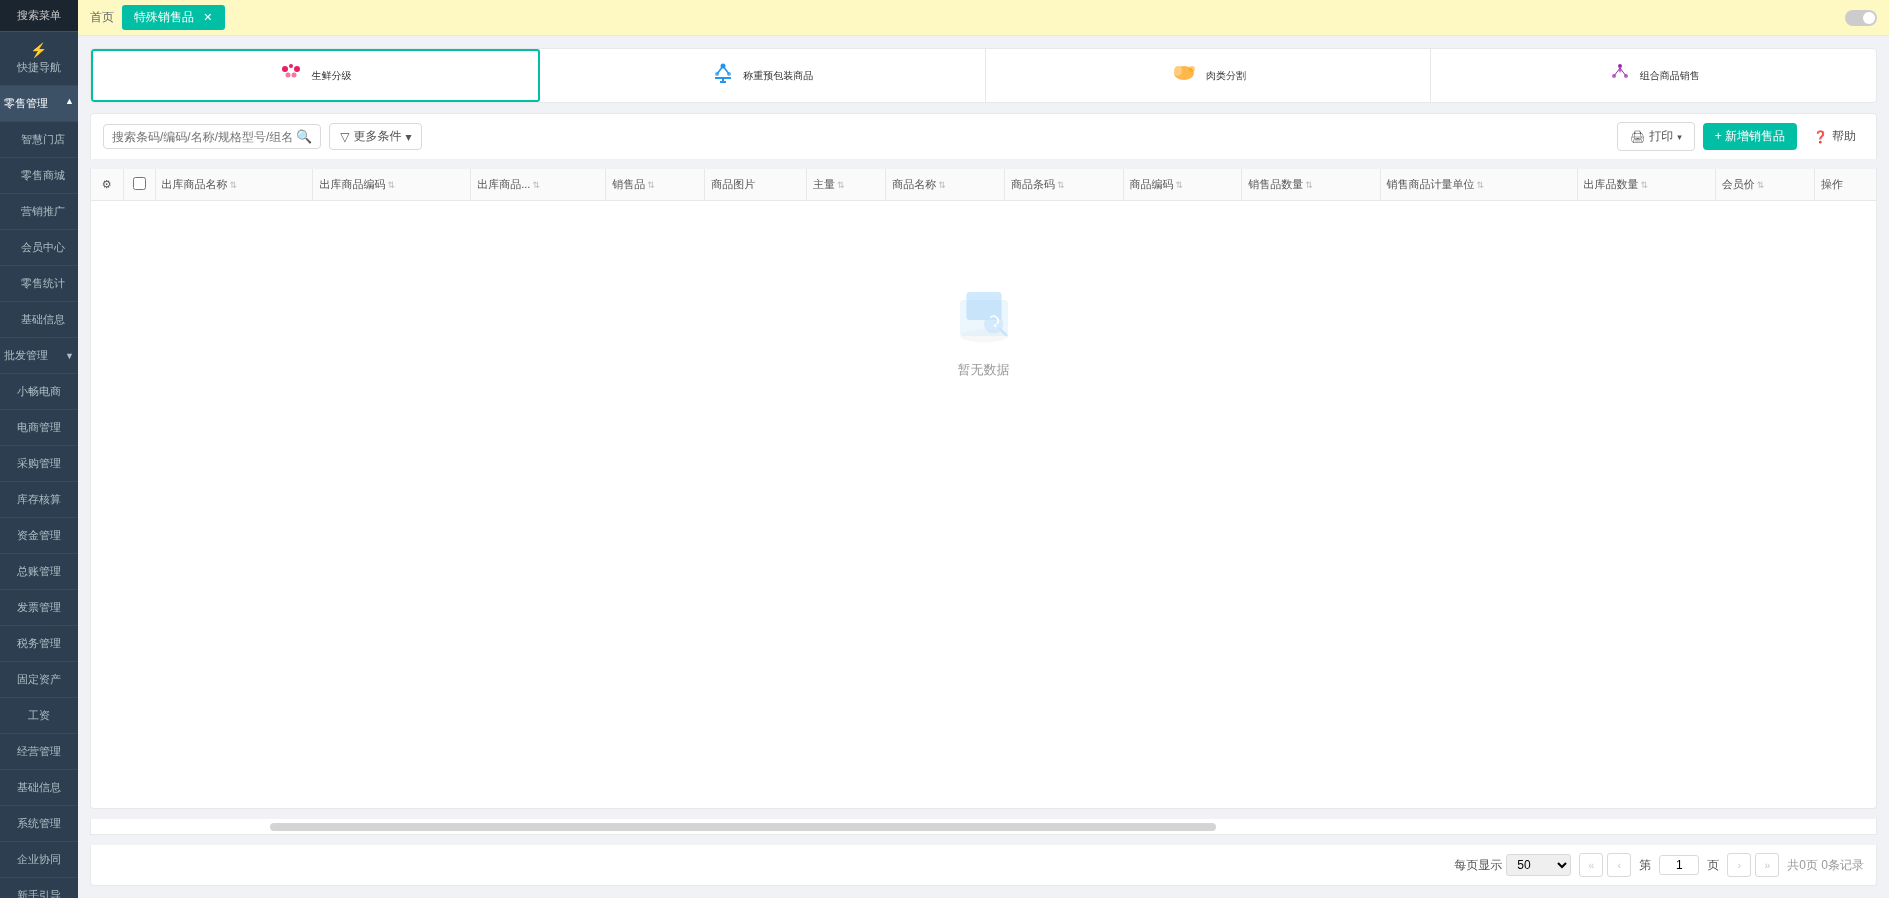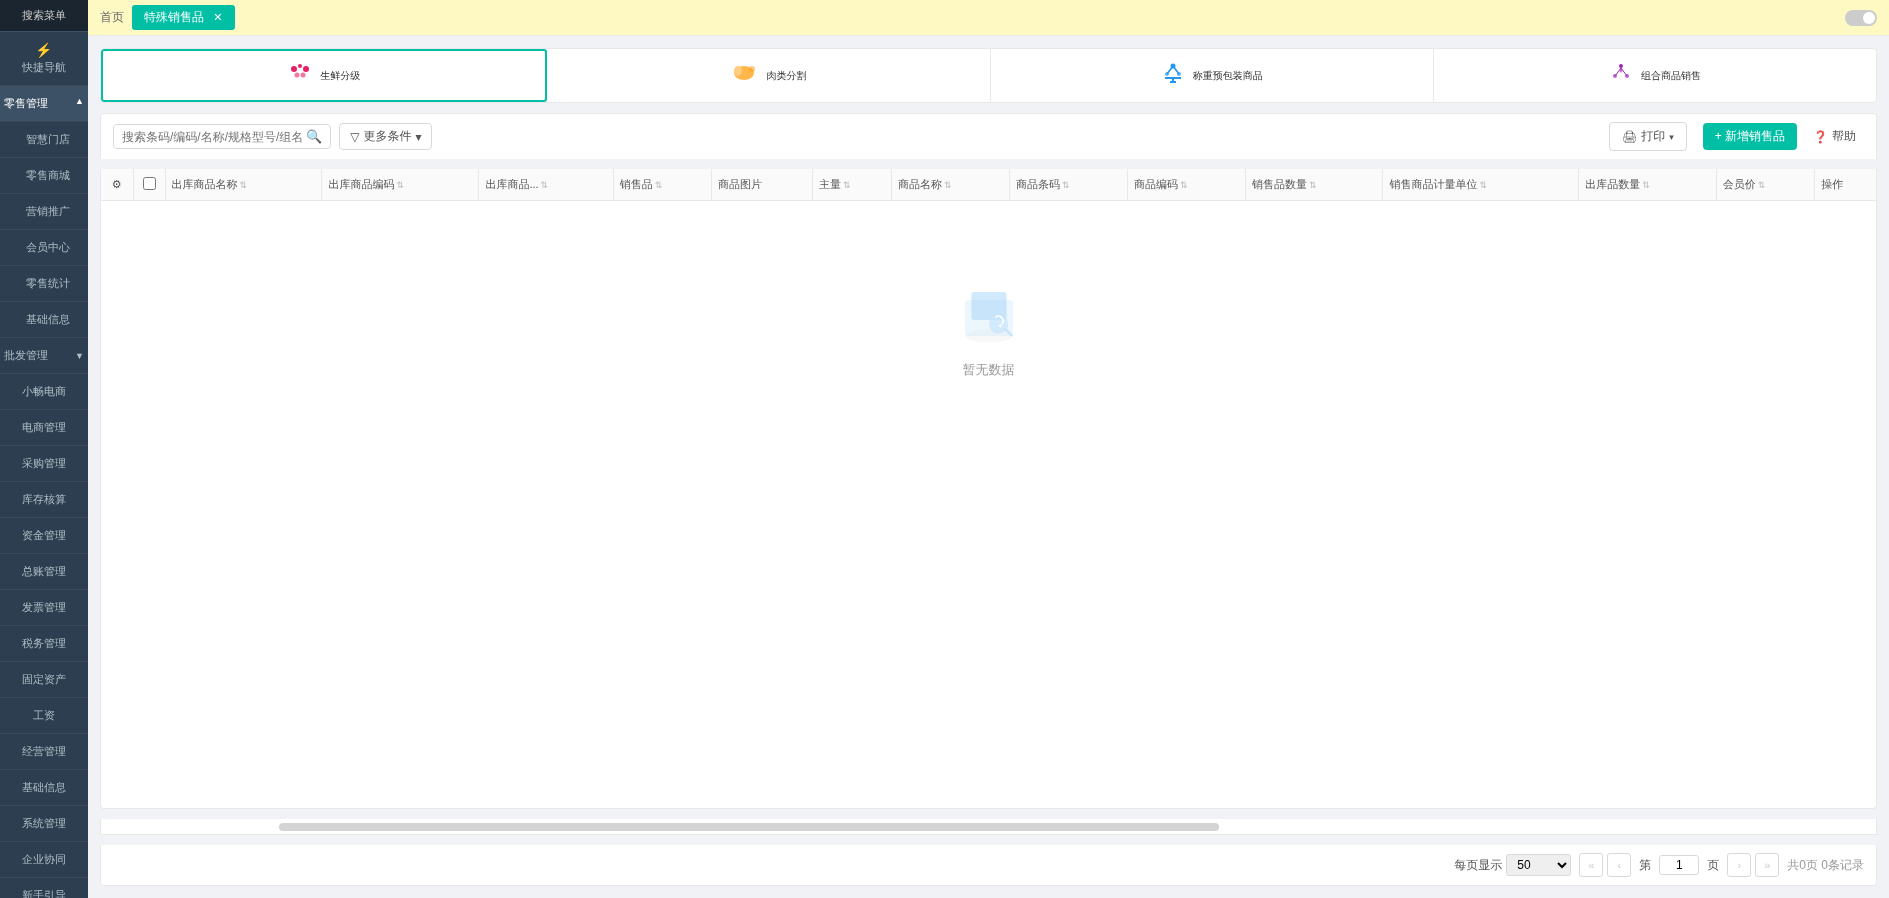--- a/index.html
+++ b/index.html
@@ -1,20 +1,20 @@
 <!DOCTYPE html>
 <html><head>
   <meta charset="utf-8">
   <style>
     * { box-sizing: border-box; margin: 0; padding: 0; }
     body { font-family: 'Microsoft YaHei', Arial, sans-serif; font-size: 12px; background: #f0f2f5; display: flex; height: 898px; overflow: hidden; }
 
     
     .sidebar {
-      width: 88px;
+      width: 78px;
       background: #2c3e50;
       color: #fff;
       display: flex;
       flex-direction: column;
       align-items: center;
       overflow-y: auto;
       flex-shrink: 0;
       height: 100%;
     }
     .sidebar-logo {
@@ -202,21 +202,20 @@
       display: flex;
       align-items: center;
       gap: 4px;
       padding: 5px 12px;
       background: #00bfa5;
       color: #fff;
       border: none;
       border-radius: 4px;
       cursor: pointer;
       font-size: 12px;
-      margin-left: 8px;
     }
     .help-btn {
       display: flex;
       align-items: center;
       gap: 4px;
       padding: 5px 8px;
       border: none;
       background: none;
       cursor: pointer;
       font-size: 12px;
@@ -462,45 +461,45 @@
           
           <svg width="24" height="20" viewBox="0 0 24 20">
             <circle cx="6" cy="6" r="3" fill="#e91e63"></circle>
             <circle cx="12" cy="3" r="2" fill="#e91e63"></circle>
             <circle cx="18" cy="6" r="3" fill="#e91e63"></circle>
             <circle cx="9" cy="12" r="2.5" fill="#e91e63" opacity="0.6"></circle>
             <circle cx="15" cy="12" r="2.5" fill="#e91e63" opacity="0.6"></circle>
           </svg>
         </span>
         <span>生鲜分级</span>
-      </div>
-      <div class="cat-tab">
-        <span class="cat-tab-icon meat">
-          <svg width="28" height="20" viewBox="0 0 28 20">
-            <ellipse cx="14" cy="10" rx="10" ry="7" fill="#ff9800" opacity="0.7"></ellipse>
-            <ellipse cx="8" cy="8" rx="4" ry="5" fill="#ffcc80"></ellipse>
-            <circle cx="22" cy="6" r="3" fill="#ff9800" opacity="0.5"></circle>
-          </svg>
-        </span>
-        <span>肉类分割</span>
       </div>
       <div class="cat-tab">
         <span class="cat-tab-icon scale">
           <svg width="24" height="22" viewBox="0 0 24 22">
             <circle cx="12" cy="4" r="2.5" fill="#2196f3"></circle>
             <circle cx="6" cy="12" r="2" fill="#2196f3" opacity="0.7"></circle>
             <circle cx="18" cy="12" r="2" fill="#2196f3" opacity="0.7"></circle>
             <line x1="12" y1="4" x2="6" y2="12" stroke="#2196f3" stroke-width="1.5"></line>
             <line x1="12" y1="4" x2="18" y2="12" stroke="#2196f3" stroke-width="1.5"></line>
             <line x1="4" y1="16" x2="20" y2="16" stroke="#2196f3" stroke-width="2"></line>
             <line x1="12" y1="16" x2="12" y2="20" stroke="#2196f3" stroke-width="2"></line>
             <line x1="9" y1="20" x2="15" y2="20" stroke="#2196f3" stroke-width="2"></line>
           </svg>
         </span>
         <span>称重预包装商品</span>
+      </div>
+      <div class="cat-tab">
+        <span class="cat-tab-icon meat">
+          <svg width="28" height="20" viewBox="0 0 28 20">
+            <ellipse cx="14" cy="10" rx="10" ry="7" fill="#ff9800" opacity="0.7"></ellipse>
+            <ellipse cx="8" cy="8" rx="4" ry="5" fill="#ffcc80"></ellipse>
+            <circle cx="22" cy="6" r="3" fill="#ff9800" opacity="0.5"></circle>
+          </svg>
+        </span>
+        <span>肉类分割</span>
       </div>
       <div class="cat-tab">
         <span class="cat-tab-icon combo">
           <svg width="24" height="22" viewBox="0 0 24 22">
             <circle cx="12" cy="4" r="2" fill="#9c27b0"></circle>
             <circle cx="6" cy="14" r="2" fill="#9c27b0" opacity="0.7"></circle>
             <circle cx="18" cy="14" r="2" fill="#9c27b0" opacity="0.7"></circle>
             <circle cx="12" cy="9" r="1.5" fill="#9c27b0" opacity="0.5"></circle>
             <line x1="12" y1="6" x2="6" y2="14" stroke="#9c27b0" stroke-width="1"></line>
             <line x1="12" y1="6" x2="18" y2="14" stroke="#9c27b0" stroke-width="1"></line>

